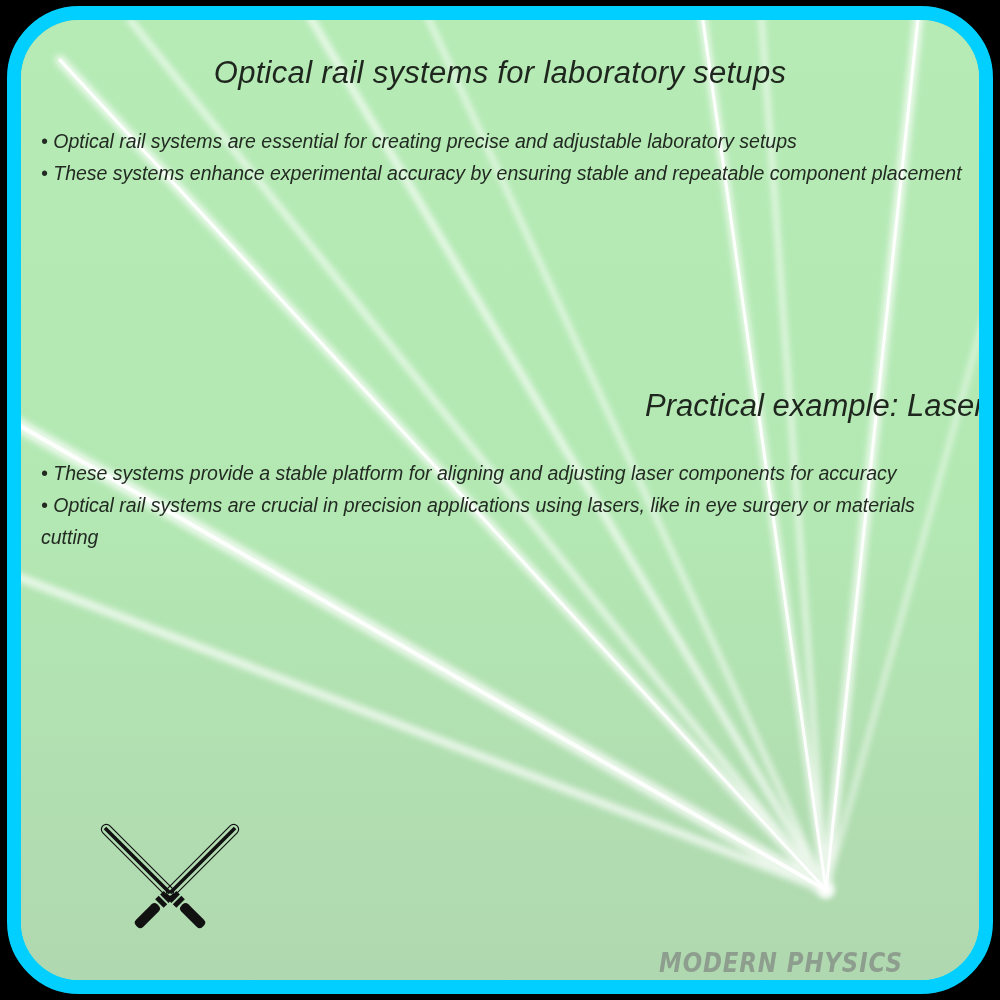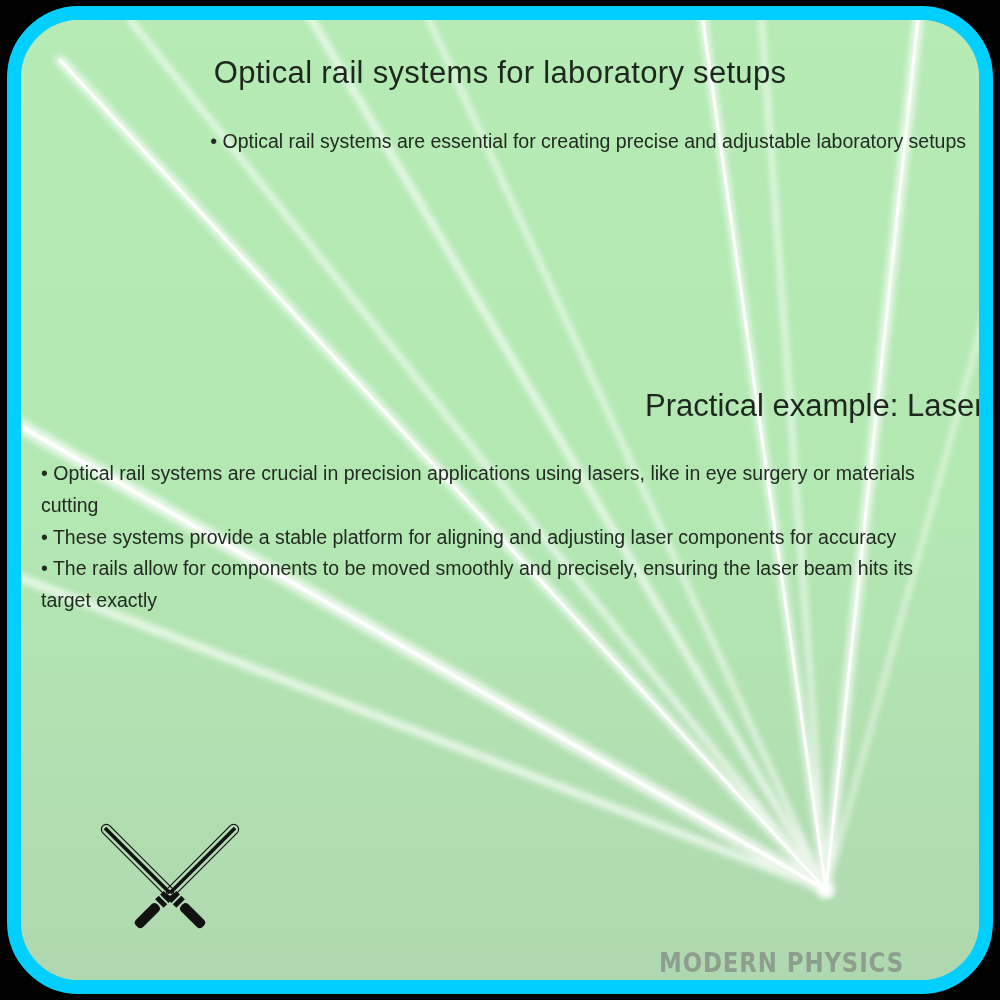--- a/index.html
+++ b/index.html
@@ -2,29 +2,30 @@
 <html><head>
 <meta charset="utf-8">
 <style>
   html, body { margin:0; padding:0; }
   body { width:1000px; height:1000px; background:#000; position:relative; overflow:hidden; font-family:"Liberation Sans", sans-serif; }
   .card {
     position:absolute; left:7px; top:6px; width:958px; height:960px;
     border:14px solid #00cfff; border-radius:72px;
     background: radial-gradient(ellipse at 80% 85%, #b8e8b8 0%, #b2e4b2 40%, #a8d8a8 100%);
     overflow:hidden;
+    font-style:italic;
   }
   .card-bg { position:absolute; inset:0; background: linear-gradient(180deg, #b6ebb6 0%, #b3e8b3 50%, #b0d8b0 100%); }
   svg.beams { position:absolute; left:-21px; top:-20px; width:1000px; height:1000px; pointer-events:none; }
   .content { position:absolute; left:-21px; top:-20px; width:1000px; height:1000px; }
   .title { position:absolute; top:55px; left:0; width:1000px; text-align:center; font-size:31px; color:#1e261e; letter-spacing:0.3px; }
   .subtitle { position:absolute; top:388px; left:0; width:1000px; text-align:right; font-size:31px; color:#1e261e; }
   .bullets { position:absolute; left:41px; width:925px; margin:0; padding:0; list-style:none; font-size:19.5px; line-height:31.8px; color:#222a22; }
   .bullets li { margin:0; }
-  .b1 { top:126px;text-align:right; }
+  .b1 { top:126px; }
   .b2 { top:458px; }
   .sabers { position:absolute; left:95px; top:818px; width:150px; height:150px; }
   .brand { position:absolute; left:659px; top:948px; font-size:26px; font-weight:bold; color:#8e9e8e; letter-spacing:1px; font-family:"DejaVu Sans", sans-serif; transform:scaleX(0.88); transform-origin:left; }
 </style>
 </head>
 <body>
 
 <div class="card">
   <div class="card-bg"></div>
   <svg class="beams" viewBox="0 0 1000 1000">
@@ -51,27 +52,27 @@
       <line x1="826" y1="890" x2="700" y2="0" stroke-width="3"></line>
       <line x1="826" y1="890" x2="920" y2="0" stroke-width="3"></line>
     </g>
     <circle cx="826" cy="890" r="8" fill="#ffffff" opacity="0.9" filter="url(#glow)"></circle>
   </svg>
 
   <div class="content">
     <div class="title">Optical rail systems for laboratory setups</div>
     <ul class="bullets b1">
       <li>• Optical rail systems are essential for creating precise and adjustable laboratory setups</li>
+      <li>• These systems enhance experimental accuracy by ensuring stable and repeatable component placement</li>
     </ul>
 
     <div class="subtitle">Practical example: Lasers</div>
     <ul class="bullets b2">
+      <li>• These systems provide a stable platform for aligning and adjusting laser components for accuracy</li>
       <li>• Optical rail systems are crucial in precision applications using lasers, like in eye surgery or materials cutting</li>
-      <li>• These systems provide a stable platform for aligning and adjusting laser components for accuracy</li>
-      <li>• The rails allow for components to be moved smoothly and precisely, ensuring the laser beam hits its target exactly</li>
     </ul>
 
     <svg class="sabers" viewBox="0 0 150 150">
 
       <g transform="translate(75,75) rotate(45)">
         <rect x="-5" y="-95" width="10" height="98" rx="5" fill="none" stroke="#111" stroke-width="1.2"></rect>
         <rect x="-1.8" y="-92" width="3.6" height="92" fill="#111"></rect>
         <rect x="-6" y="3" width="12" height="5" fill="#111"></rect>
         <rect x="-6" y="10" width="12" height="5" fill="#111"></rect>
         <rect x="-5" y="17" width="10" height="30" rx="4" fill="#111"></rect>

